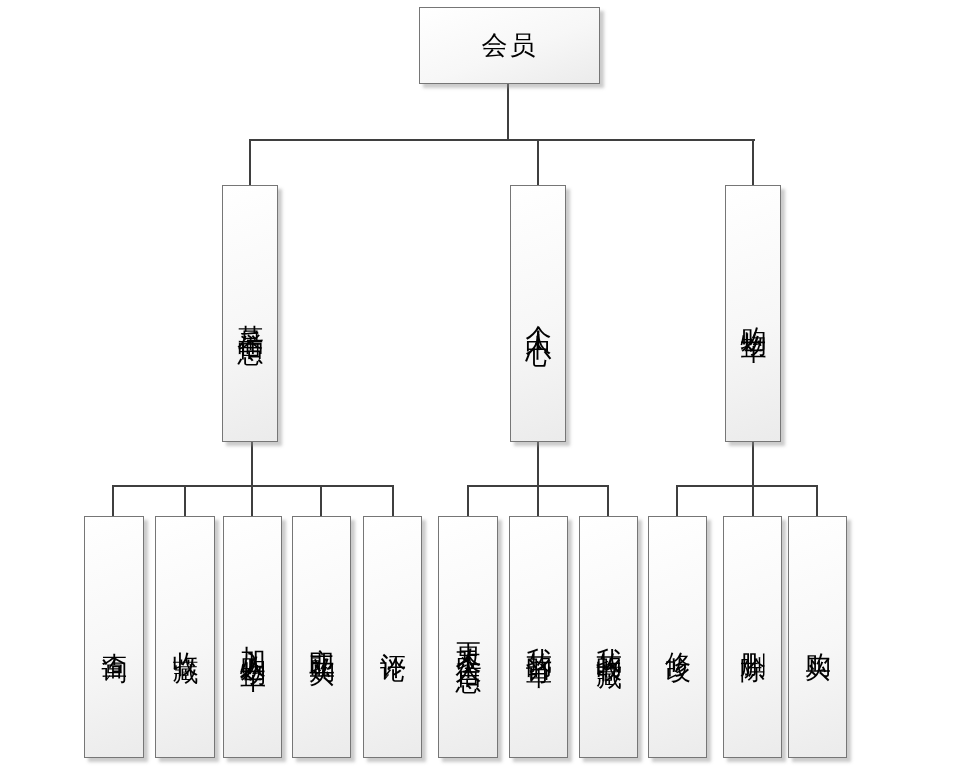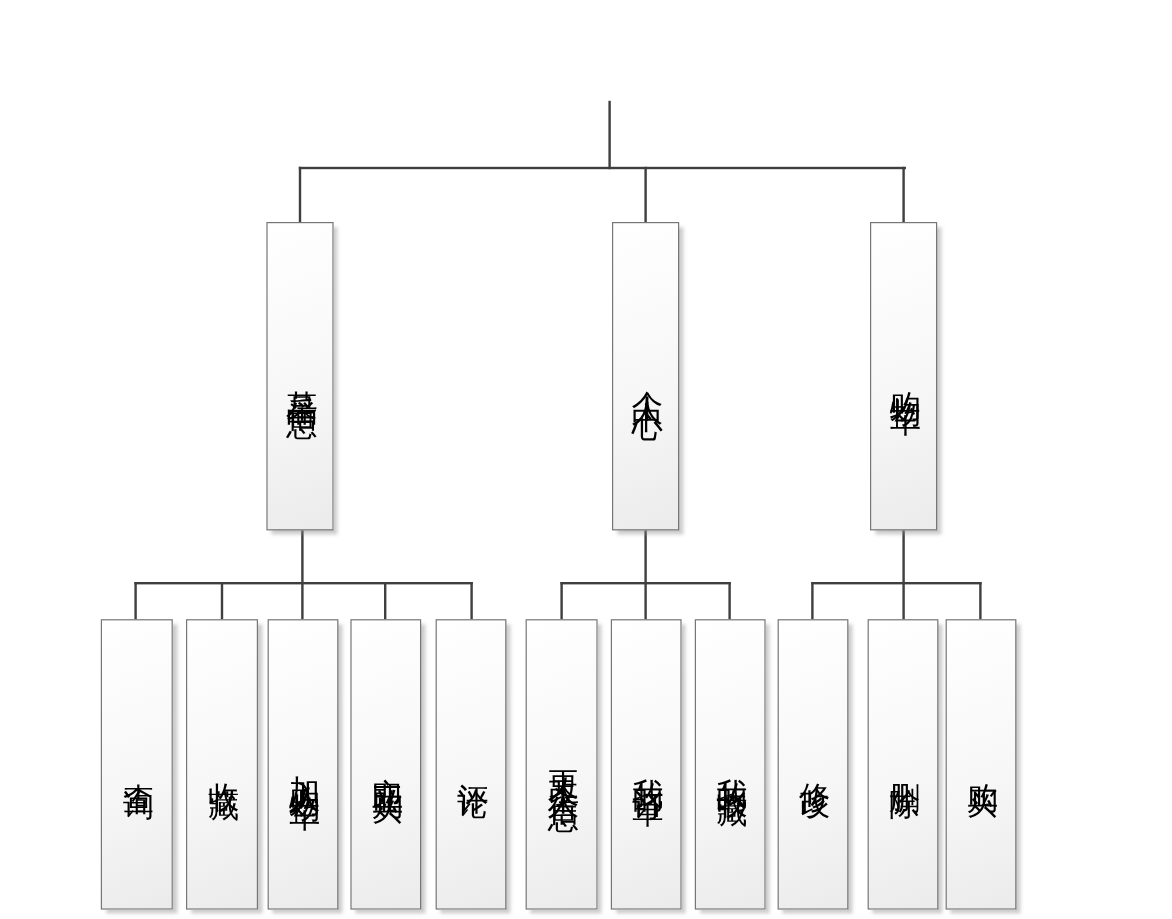--- a/index.html
+++ b/index.html
@@ -70,20 +70,23 @@
   <div class="line" style="left:537px; top:442px; width:2px;   height:74px;"></div>
   <div class="line" style="left:467px; top:485px; width:142px; height:2px;"></div>
   <div class="line" style="left:467px; top:485px; width:2px;   height:31px;"></div>
   <div class="line" style="left:607px; top:485px; width:2px;   height:31px;"></div>
 
   <div class="line" style="left:752px; top:442px; width:2px;   height:74px;"></div>
   <div class="line" style="left:676px; top:485px; width:142px; height:2px;"></div>
   <div class="line" style="left:676px; top:485px; width:2px;   height:31px;"></div>
   <div class="line" style="left:816px; top:485px; width:2px;   height:31px;"></div>
 
+  <div class="node root" style="left:419px; top:7px; width:181px; height:77px;">
+    <span class="label">会员</span>
+  </div>
 
   <div class="node vtext" style="left:222px; top:185px; width:56px; height:257px;">
     <span class="label">菜品信息</span>
   </div>
   <div class="node vtext" style="left:510px; top:185px; width:56px; height:257px;">
     <span class="label">个人中心</span>
   </div>
   <div class="node vtext" style="left:725px; top:185px; width:56px; height:257px;">
     <span class="label">购物车</span>
   </div>

